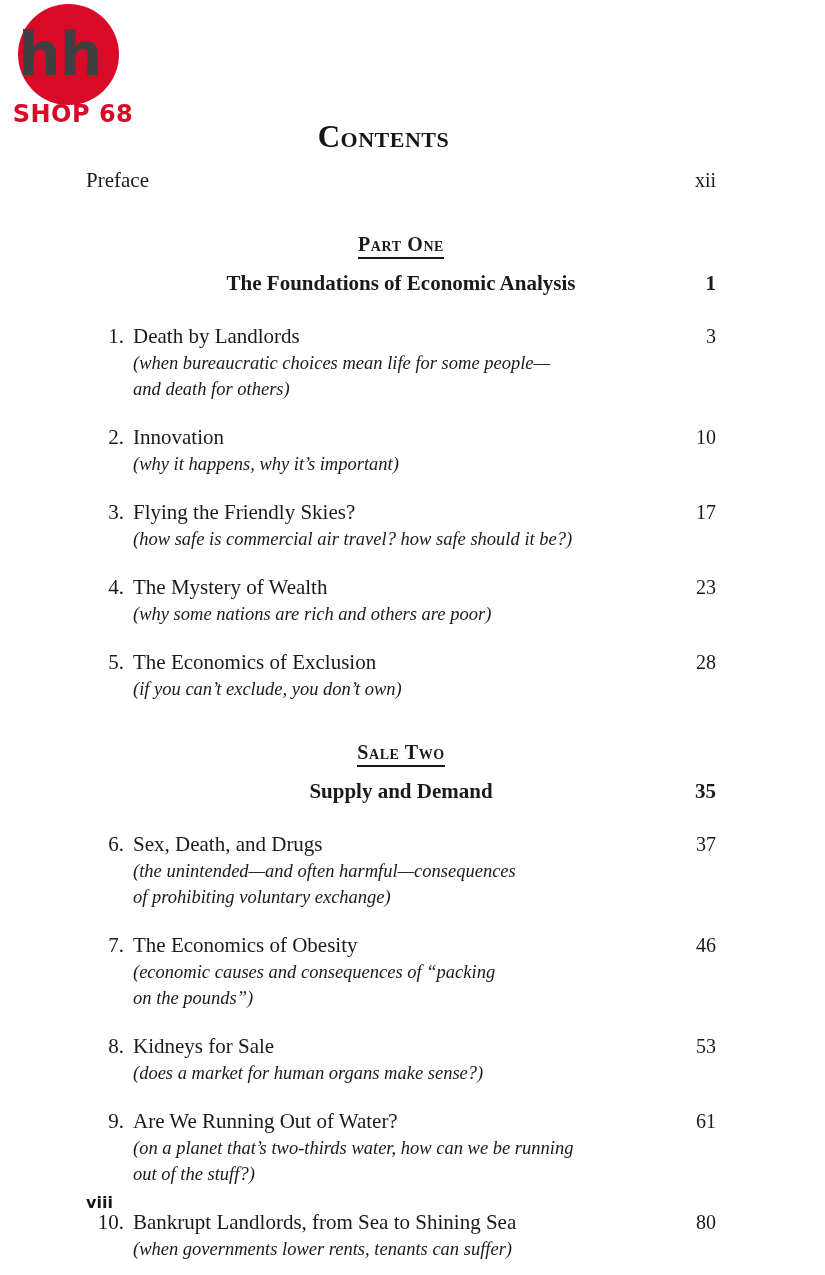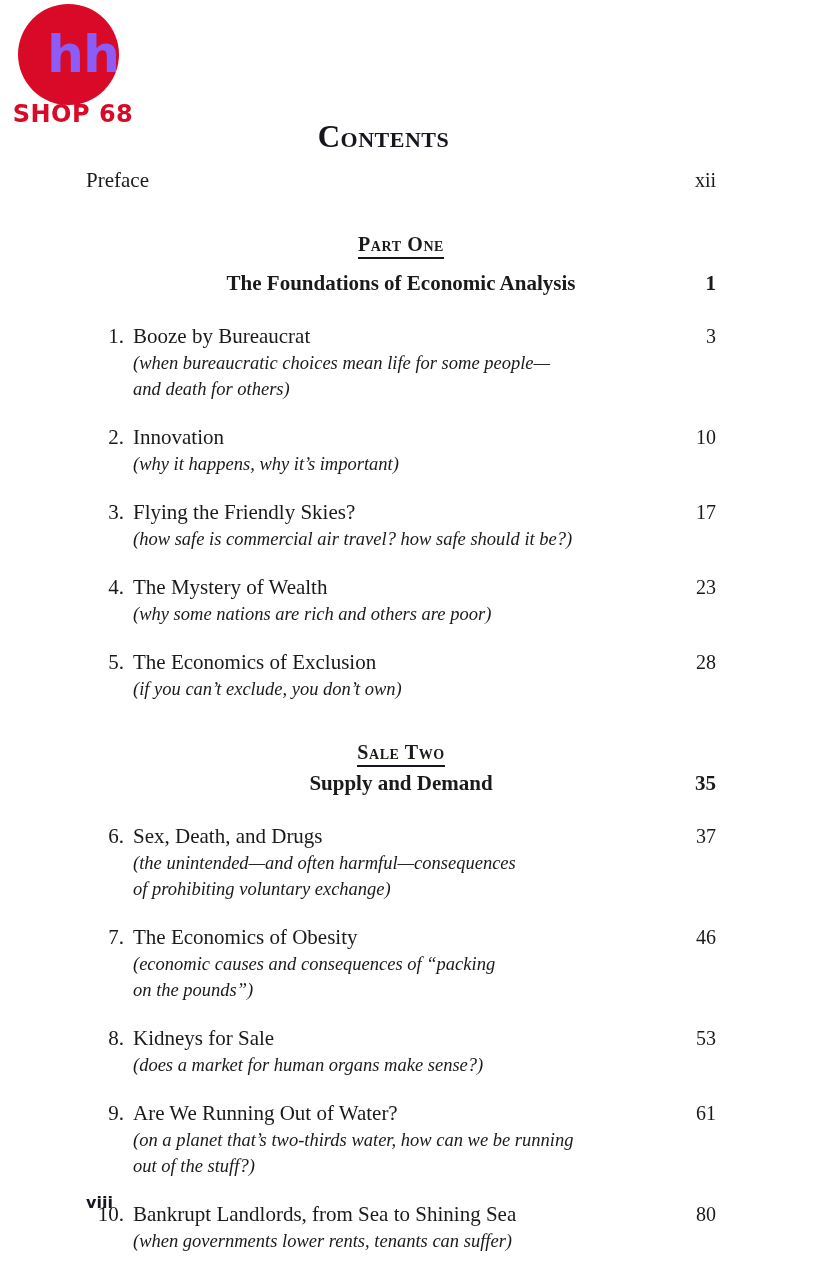--- a/index.html
+++ b/index.html
@@ -33,25 +33,25 @@
     border-radius: 50%;
     background: #d80a27;
   }
   #logo-hh {
     position: absolute;
     left: 12px;
     top: 2px;
     width: 101px;
     height: 101px;
     line-height: 101px;
-    text-align: right;
-    color: #8b5cf6;
+    text-align: left;
+    color: #404040;
     font-family: "DejaVu Sans", sans-serif;
     font-weight: 700;
-    font-size: 52px;
+    font-size: 60px;
     letter-spacing: -1px;
   }
   #logo-shop {
     position: absolute;
     left: 4px;
     top: 98px;
     width: 126px;
     text-align: center;
     color: #d80a27;
     font-family: "DejaVu Sans", sans-serif;
@@ -194,21 +194,21 @@
       </div>
       <div class="part-block" style="margin-top: 40px;"><span class="part-label">Part One</span></div>
       <div class="part-title-row" style="margin-top: 12px;">
         <span class="pt-spacer"></span>
         <span class="pt-title">The Foundations of Economic Analysis</span>
         <span class="pt-page">1</span>
       </div>
       <div class="chapter" style="margin-top: 27px;">
         <div class="ch-num">1.</div>
         <div class="ch-text">
-          <div class="ch-title">Booze by Bureaucrat</div>
+          <div class="ch-title">Death by Landlords</div>
           <div class="ch-sub">(when bureaucratic choices mean life for some people—</div>
           <div class="ch-sub">and death for others)</div>
         </div>
         <div class="ch-page">3</div>
       </div>
       <div class="chapter" style="margin-top: 22px;">
         <div class="ch-num">2.</div>
         <div class="ch-text">
           <div class="ch-title">Innovation</div>
           <div class="ch-sub">(why it happens, why it’s important)</div>
@@ -233,21 +233,21 @@
       </div>
       <div class="chapter" style="margin-top: 22px;">
         <div class="ch-num">5.</div>
         <div class="ch-text">
           <div class="ch-title">The Economics of Exclusion</div>
           <div class="ch-sub">(if you can’t exclude, you don’t own)</div>
         </div>
         <div class="ch-page">28</div>
       </div>
       <div class="part-block" style="margin-top: 39px;"><span class="part-label">Sale Two</span></div>
-      <div class="part-title-row" style="margin-top: 4px;">
+      <div class="part-title-row" style="margin-top: 12px;">
         <span class="pt-spacer"></span>
         <span class="pt-title">Supply and Demand</span>
         <span class="pt-page">35</span>
       </div>
       <div class="chapter" style="margin-top: 27px;">
         <div class="ch-num">6.</div>
         <div class="ch-text">
           <div class="ch-title">Sex, Death, and Drugs</div>
           <div class="ch-sub">(the unintended—and often harmful—consequences</div>
           <div class="ch-sub">of prohibiting voluntary exchange)</div>

